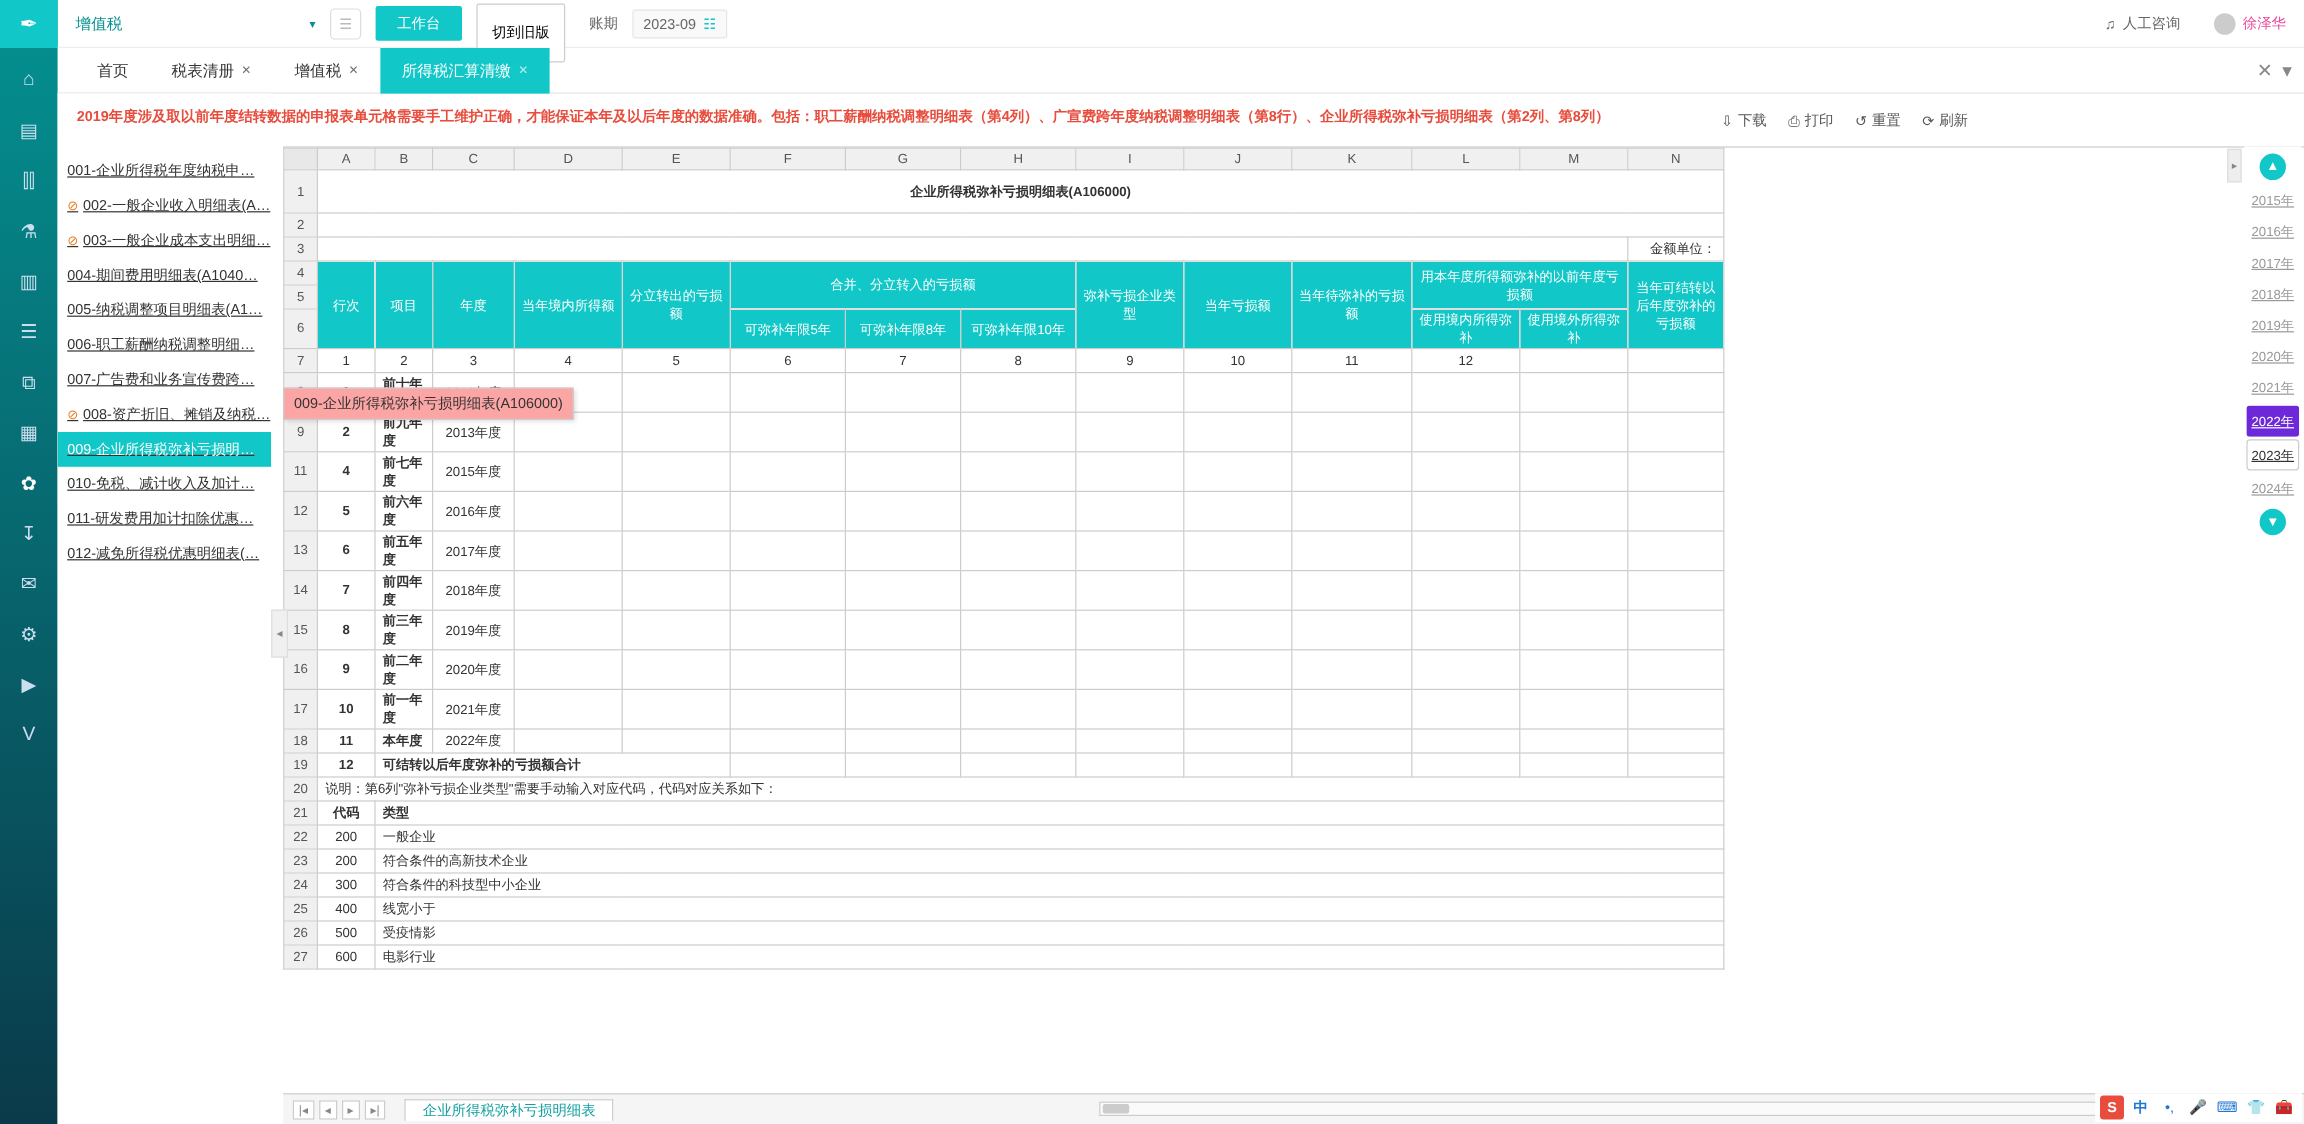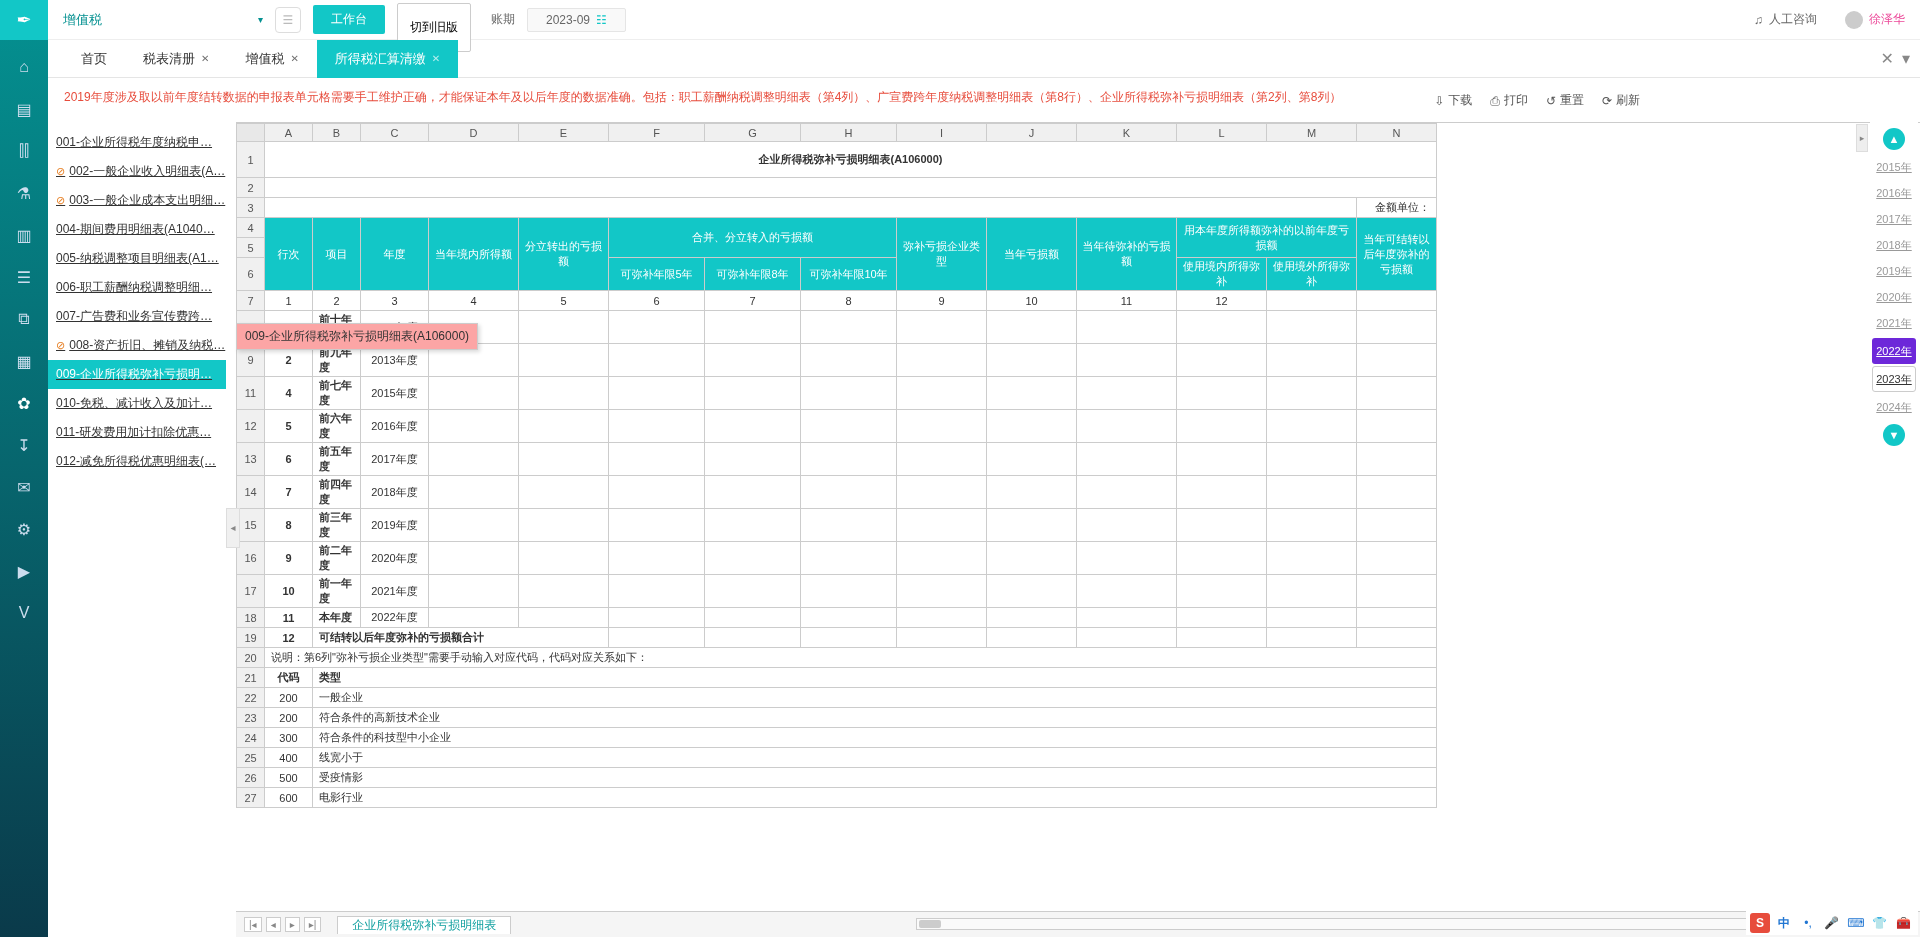--- a/index.html
+++ b/index.html
@@ -15,36 +15,36 @@
 
 
 .main { flex:1; display:flex; flex-direction:column; }
 .top-bar { height:40px; border-bottom:1px solid #eee; display:flex; align-items:center; padding:0 15px; gap:12px; }
 .entity-select { width:200px; color:#049191; font-size:13px; display:flex; align-items:center; justify-content:space-between; }
 .chev-down { color:#049191; font-size:10px; }
 .round-btn { width:26px; height:26px; border:1px solid #ddd; border-radius:4px; display:flex; align-items:center; justify-content:center; color:#bbb; }
 .workbench-btn { background:#12c7c7; color:#fff; border:none; border-radius:2px; padding:6px 18px; font-size:12px; cursor:pointer; }
 .old-ver-btn { background:#fff; border:1px solid #ccc; border-radius:2px; padding:15px 12px; font-size:12px; cursor:pointer;margin-top:16px; }
 .period-label { color:#666; margin-left:8px; }
-.period-value { background:#f9f9f9; border:1px solid #e5e5e5; padding:4px 18px; border-radius:2px; color:#666; display:flex; align-items:center; gap:6px; }
+.period-value { background:#f9f9f9; border:1px solid #e5e5e5; padding:4px 8px; border-radius:2px; color:#666; display:flex; align-items:center; gap:6px; }
 .spacer { flex:1; }
 .support { display:flex; align-items:center; gap:6px; color:#666; font-size:12px; }
 .user { display:flex; align-items:center; gap:6px; color:#ec4899; font-size:12px; margin-left:16px; }
 .avatar { width:18px; height:18px; background:#ccc; border-radius:50%; }
 
 
 .tabs-bar { height:38px; border-bottom:1px solid #e5e5e5; display:flex; align-items:center; padding-left:15px; position:relative; }
 .tab { padding:0 18px; height:38px; display:flex; align-items:center; gap:6px; font-size:13px; color:#333; cursor:pointer; }
 .tab.active { background:#12c7c7; color:#fff; }
 .tab-close { font-size:10px; opacity:.7; }
 .tabs-right { position:absolute; right:10px; display:flex; align-items:center; gap:8px; color:#888; font-size:16px; }
 
 
 .content { flex:1; display:flex; position:relative; }
-.warning-bar { position:absolute; top:0; left:0; right:0; padding:10px 16px 8px 16px; color:#e74c3c; font-size:12px; line-height:1.6; }
+.warning-bar { position:absolute; top:0; left:0; right:0; padding:10px 16px 8px 16px; color:#e74c3c; font-size:12px; line-height:1.6;font-weight:bold; }
 .toolbar-right { position:absolute; top:14px; right:280px; display:flex; gap:18px; color:#555; font-size:12px; }
 .toolbar-right span { cursor:pointer; display:inline-flex; align-items:center; gap:4px; }
 
 
 .tree-panel { width:178px; padding-top:50px; background:#fff; overflow:hidden;text-decoration:underline; }
 .tree-item { padding:6px 8px; font-size:12px; color:#333; white-space:nowrap; overflow:hidden; text-overflow:ellipsis; cursor:pointer; display:flex; align-items:center; gap:4px; }
 .tree-item .warn { color:#e67e22; font-size:11px; }
 .tree-item.selected { background:#12c7c7; color:#fff; }
 .collapse-handle { position:absolute; left:178px; top:50%; width:14px; height:40px; background:#f0f0f0; border:1px solid #ddd; display:flex; align-items:center; justify-content:center; font-size:10px; color:#888; cursor:pointer; z-index:5; }
 

